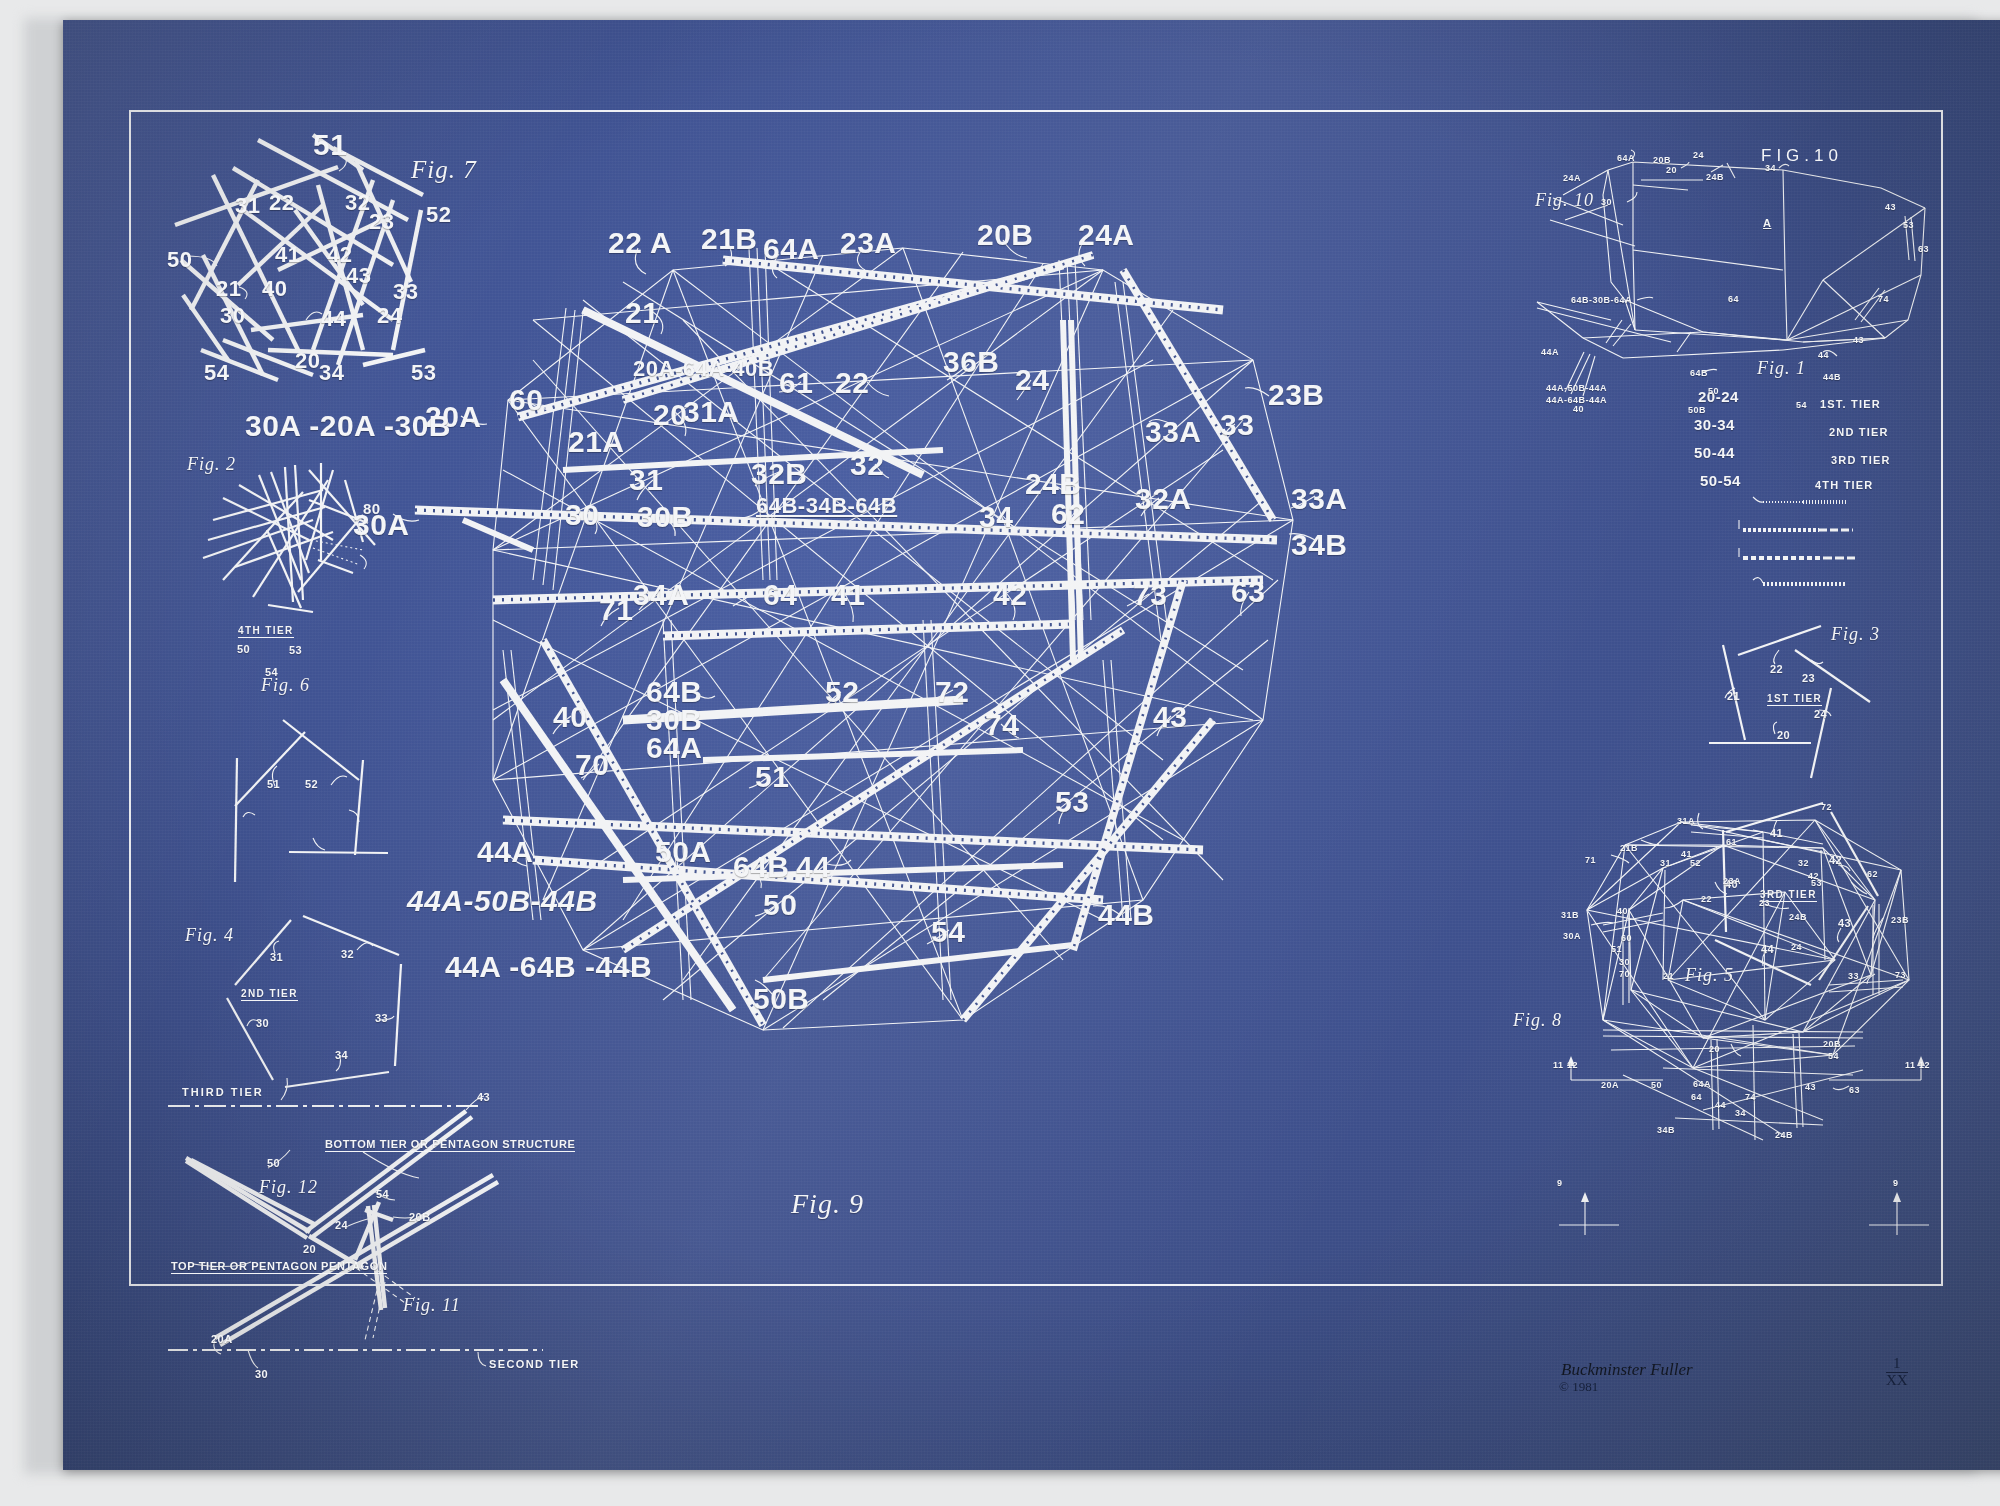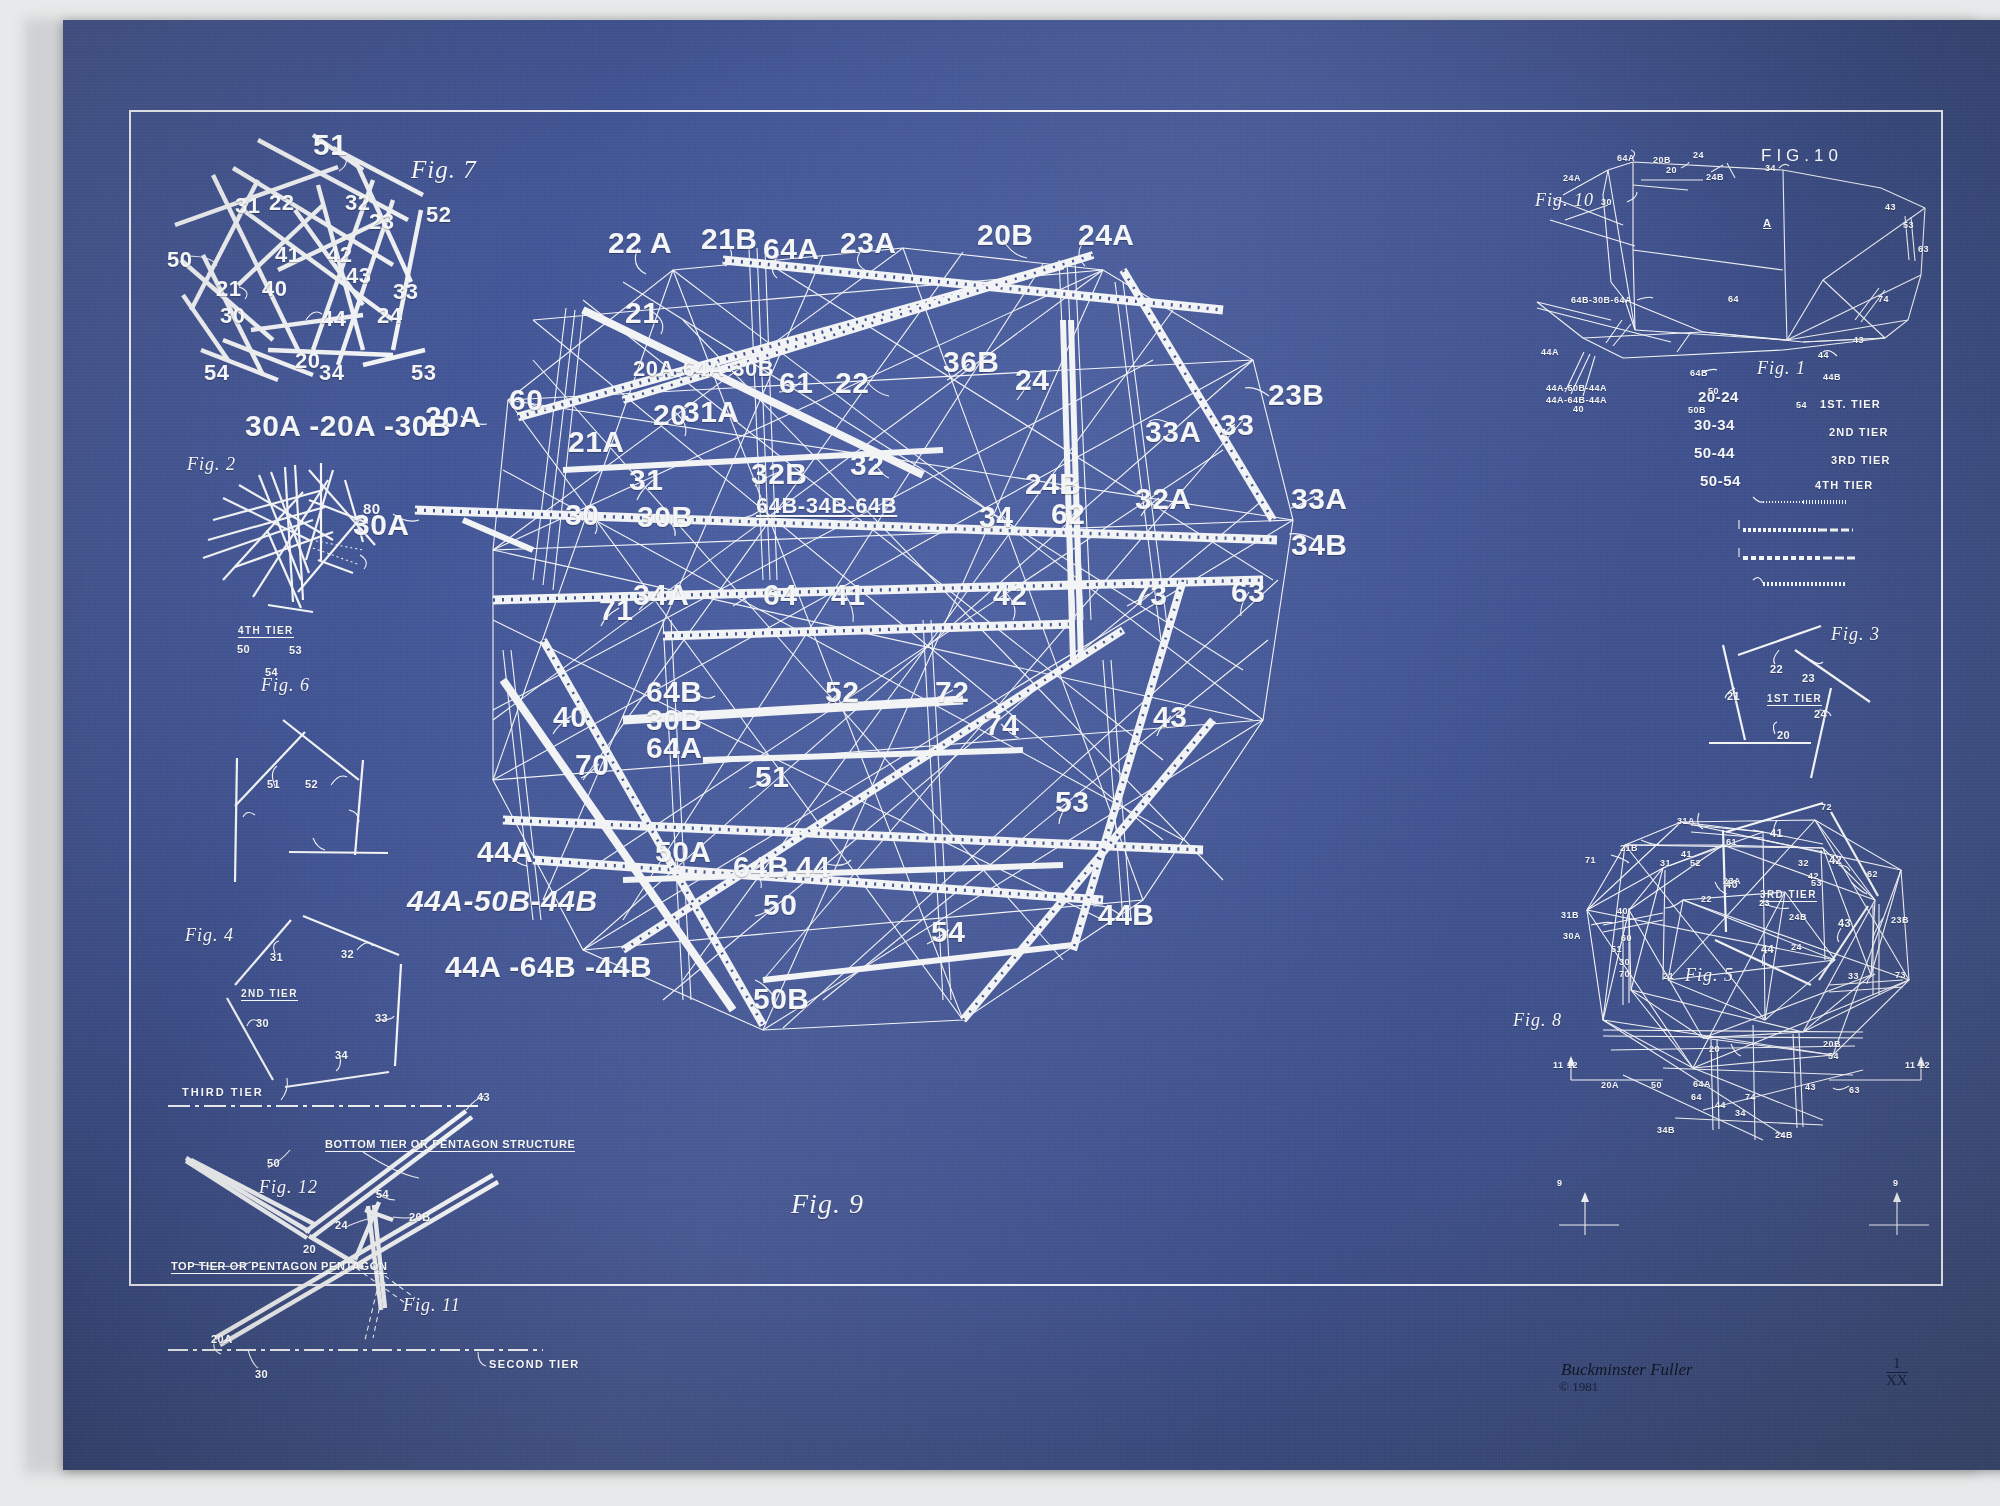--- a/index.html
+++ b/index.html
@@ -797,21 +797,21 @@
 
   <div class="figname" style="left:728px;top:1168px;font-size:28px;">Fig. 9</div>
   <div id="fig9labels">
       <div class="lbl big" style="left: 545px; top: 206px;">22 A</div>
       <div class="lbl big" style="left: 638px; top: 202px;">21B</div>
       <div class="lbl big" style="left: 700px; top: 212px;">64A</div>
       <div class="lbl big" style="left: 777px; top: 206px;">23A</div>
       <div class="lbl big" style="left: 914px; top: 198px;">20B</div>
       <div class="lbl big" style="left: 1015px; top: 198px;">24A</div>
       <div class="lbl big" style="left: 562px; top: 276px;">21</div>
-      <div class="lbl mid" style="left: 570px; top: 336px;">20A-64A-30B</div>
+      <div class="lbl mid" style="left: 570px; top: 336px;">20A-64A-40B</div>
       <div class="lbl big" style="left: 716px; top: 346px;">61</div>
       <div class="lbl big" style="left: 772px; top: 346px;">22</div>
       <div class="lbl big" style="left: 880px; top: 325px;">36B</div>
       <div class="lbl big" style="left: 952px; top: 343px;">24</div>
       <div class="lbl big" style="left: 1205px; top: 358px;">23B</div>
       <div class="lbl big" style="left: 446px; top: 363px;">60</div>
       <div class="lbl big" style="left: 590px; top: 378px;">20</div>
       <div class="lbl big" style="left: 620px; top: 375px;">31A</div>
       <div class="lbl big" style="left: 362px; top: 380px;">20A</div>
       <div class="lbl big" style="left: 182px; top: 389px;">30A -20A -30B</div>

